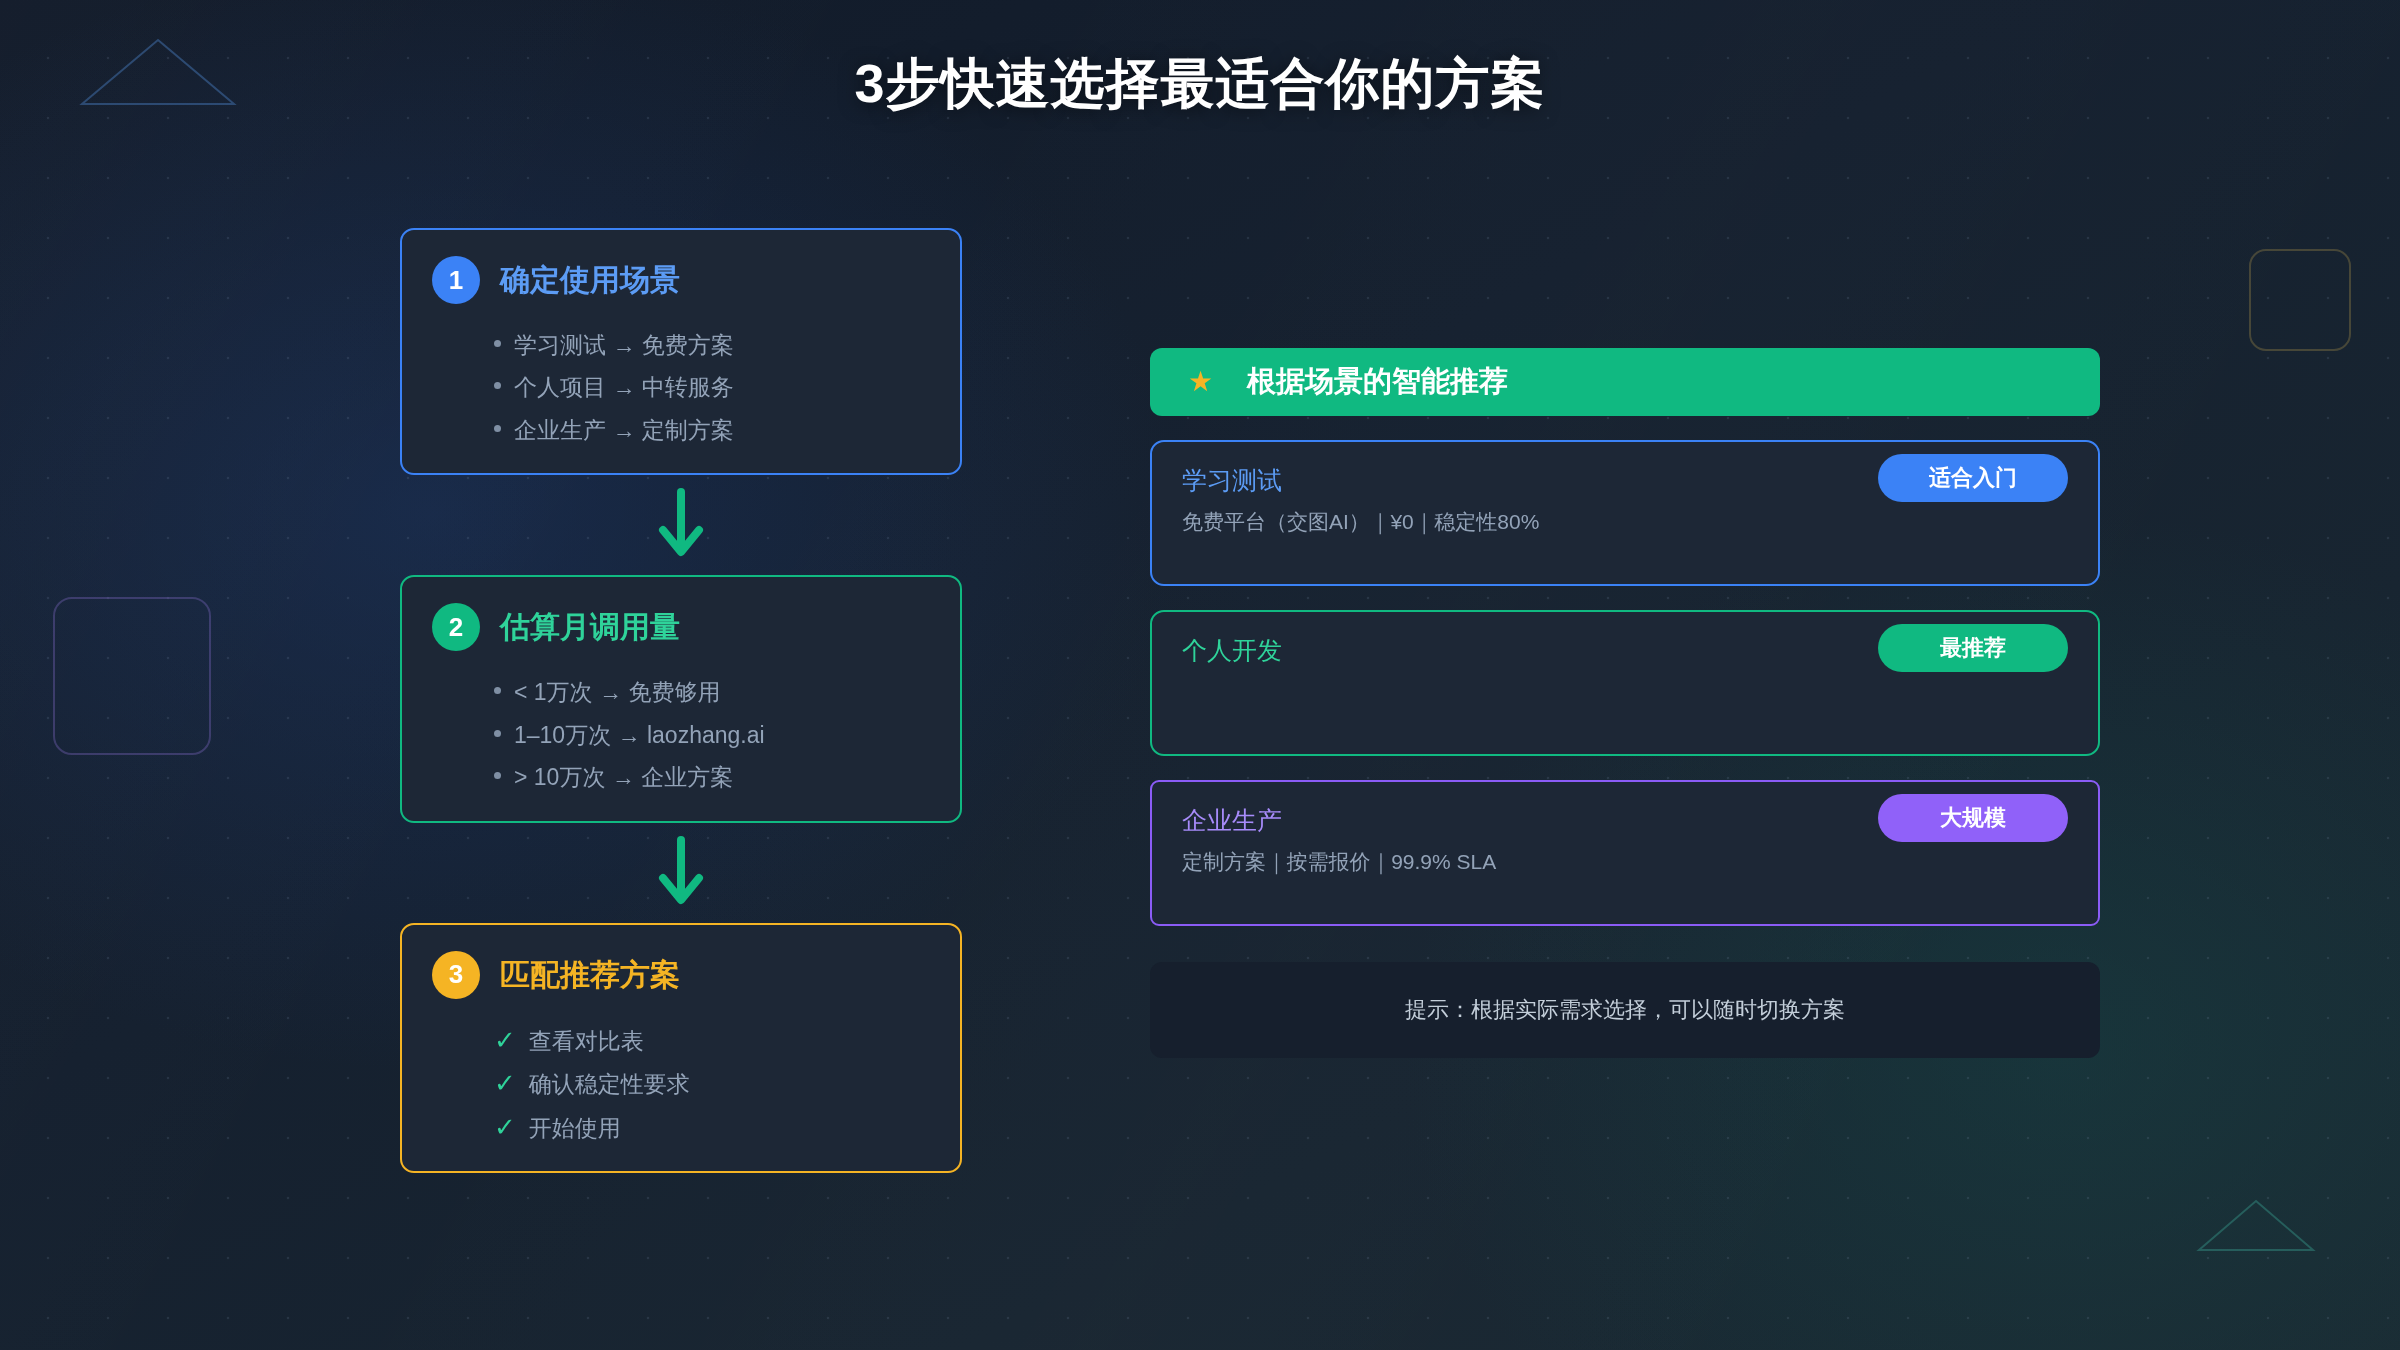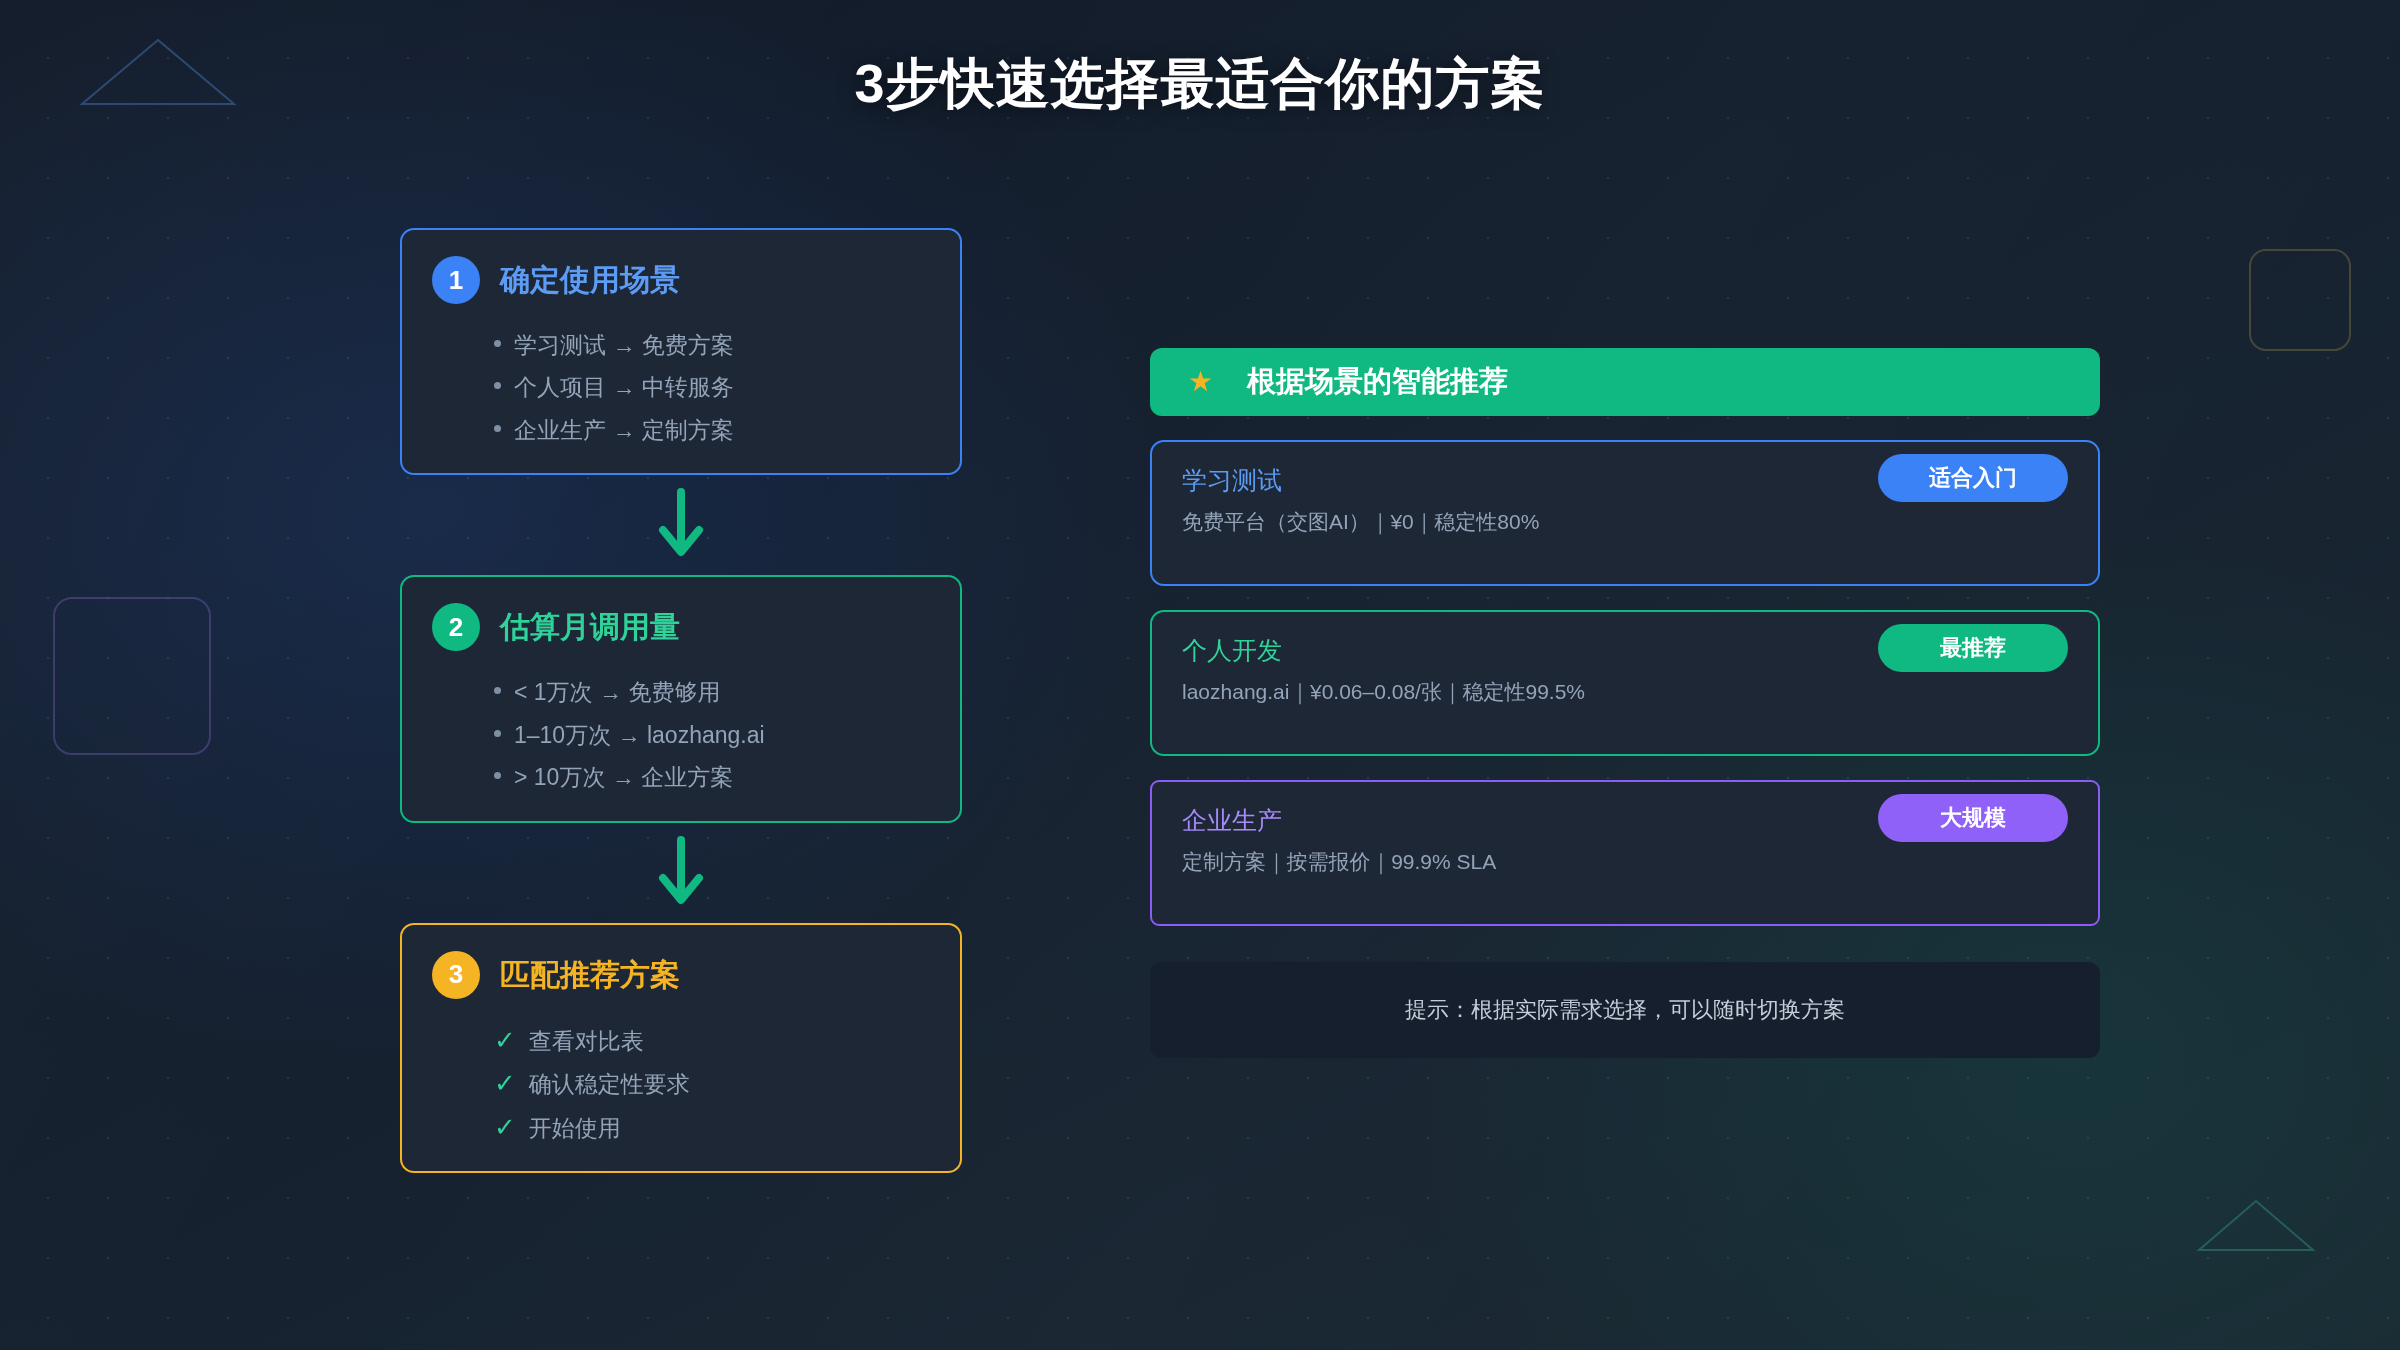--- a/index.html
+++ b/index.html
@@ -267,21 +267,20 @@
   </div>
 
   <div class="reco-card">
     <div class="reco-name">学习测试</div>
     <div class="reco-meta">免费平台（交图AI）｜¥0｜稳定性80%</div>
     <div class="reco-badge">适合入门</div>
   </div>
 
   <div class="reco-card green">
     <div class="reco-name">个人开发</div>
-    <div class="reco-meta">laozhang.ai｜¥0.06–0.08/张｜稳定性99.5%</div>
     <div class="reco-badge">最推荐</div>
   </div>
 
   <div class="reco-card purple">
     <div class="reco-name">企业生产</div>
     <div class="reco-meta">定制方案｜按需报价｜99.9% SLA</div>
     <div class="reco-badge">大规模</div>
   </div>
 
   <div id="tip-box">

